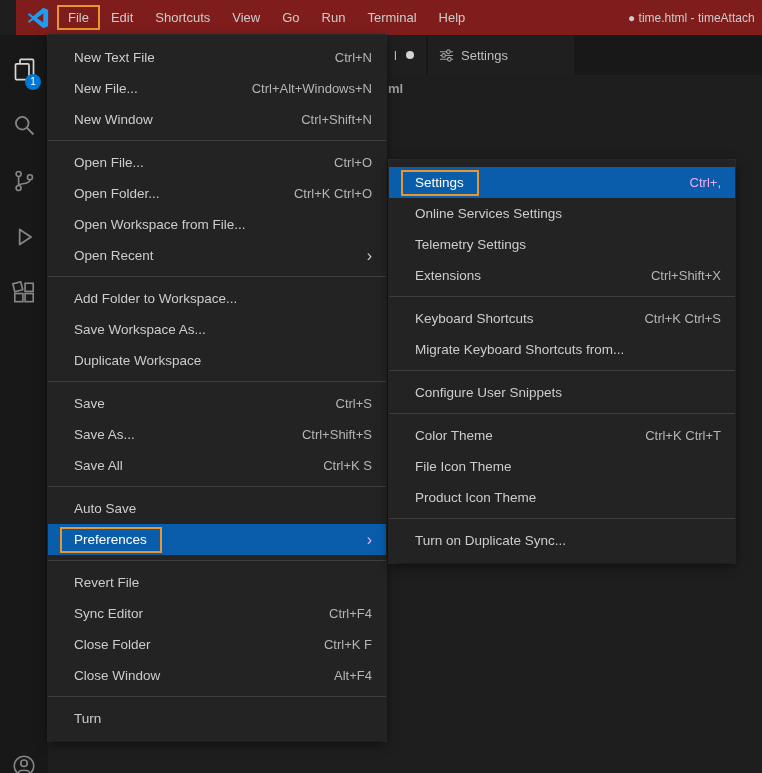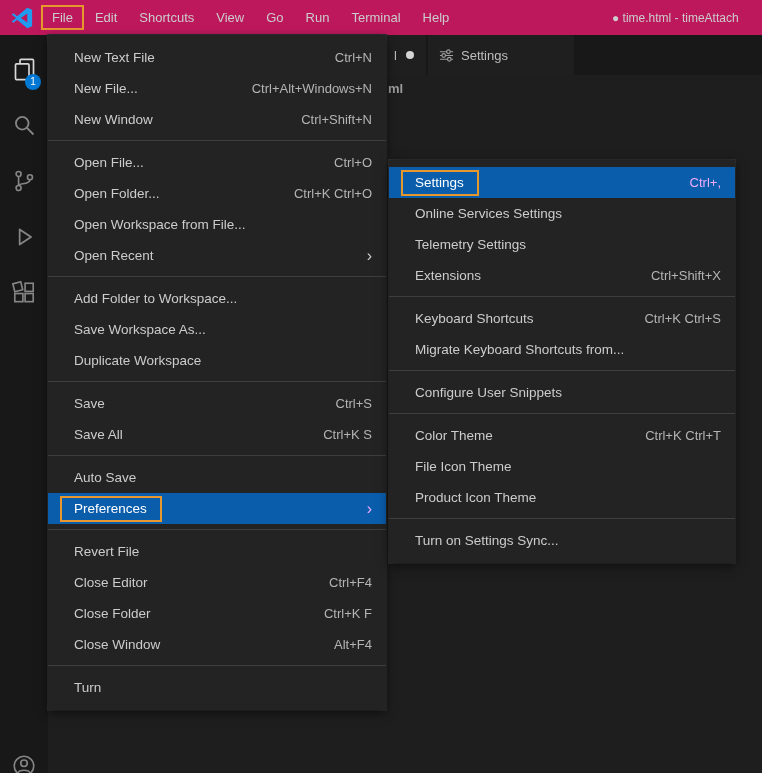--- a/index.html
+++ b/index.html
@@ -11,22 +11,22 @@
   html,body{width:762px;height:773px;}
   body{
     position:relative;overflow:hidden;
     background:#1e1e1e;
     font-family:"Liberation Sans",sans-serif;
     color:#cccccc;
     -webkit-font-smoothing:antialiased;
   }
   
   .titlebar{
-    position:absolute;left:0;top:0;right:0;height:35px;
-    background:#be185d;display:flex;align-items:center;z-index:5;
+    position:absolute;left:16px;top:0;right:0;height:35px;
+    background:#7f1d1d;display:flex;align-items:center;z-index:5;
   }
   .logo{width:22px;height:22px;margin-left:11px;display:flex;align-items:center;}
   .menubar{display:flex;align-items:center;margin-left:8px;height:35px;}
   .menubar-item{
     padding:5px 11px;font-size:13px;color:#cccccc;cursor:default;white-space:nowrap;
   }
   .menubar-item.annotated{
     border:2px solid var(--orange);
     padding:3px 9px;
   }
@@ -219,37 +219,41 @@
     </div>
     <div class="menu-item">
       <span class="label">Duplicate Workspace</span>
     </div>
     <div class="menu-sep"></div>
     <div class="menu-item">
       <span class="label">Save</span>
       <span class="right">Ctrl+S</span>
     </div>
     <div class="menu-item">
+      <span class="label">Save As...</span>
+      <span class="right">Ctrl+Shift+S</span>
+    </div>
+    <div class="menu-item">
       <span class="label">Save All</span>
       <span class="right">Ctrl+K S</span>
     </div>
     <div class="menu-sep"></div>
     <div class="menu-item">
       <span class="label">Auto Save</span>
     </div>
     <div class="menu-item selected">
       <span class="label ann-box">Preferences</span>
       <span class="right chevron">›</span>
     </div>
     <div class="menu-sep"></div>
     <div class="menu-item">
       <span class="label">Revert File</span>
     </div>
     <div class="menu-item">
-      <span class="label">Close Editor</span>
+      <span class="label">Sync Editor</span>
       <span class="right">Ctrl+F4</span>
     </div>
     <div class="menu-item">
       <span class="label">Close Folder</span>
       <span class="right">Ctrl+K F</span>
     </div>
     <div class="menu-item">
       <span class="label">Close Window</span>
       <span class="right">Alt+F4</span>
     </div>
@@ -292,15 +296,15 @@
       <span class="right">Ctrl+K Ctrl+T</span>
     </div>
     <div class="menu-item">
       <span class="label">File Icon Theme</span>
     </div>
     <div class="menu-item">
       <span class="label">Product Icon Theme</span>
     </div>
     <div class="menu-sep"></div>
     <div class="menu-item">
-      <span class="label">Turn on Settings Sync...</span>
+      <span class="label">Turn on Duplicate Sync...</span>
     </div>
   </div>
 
 </body></html>

